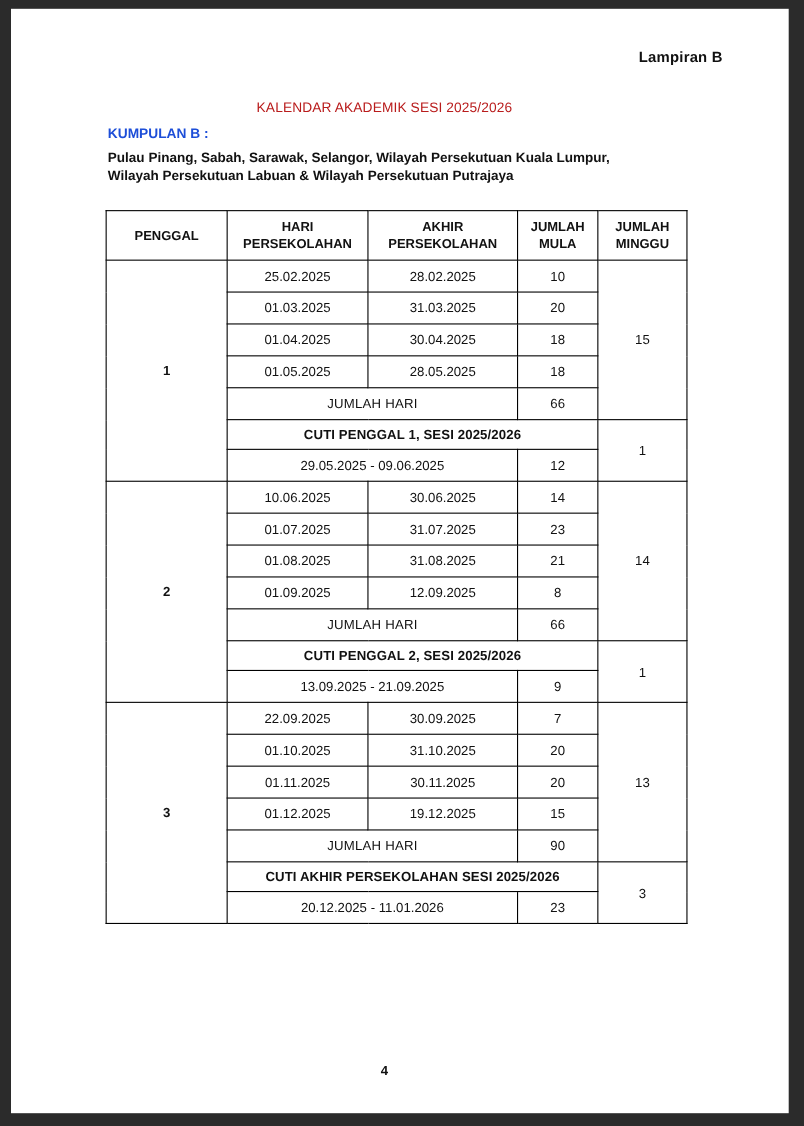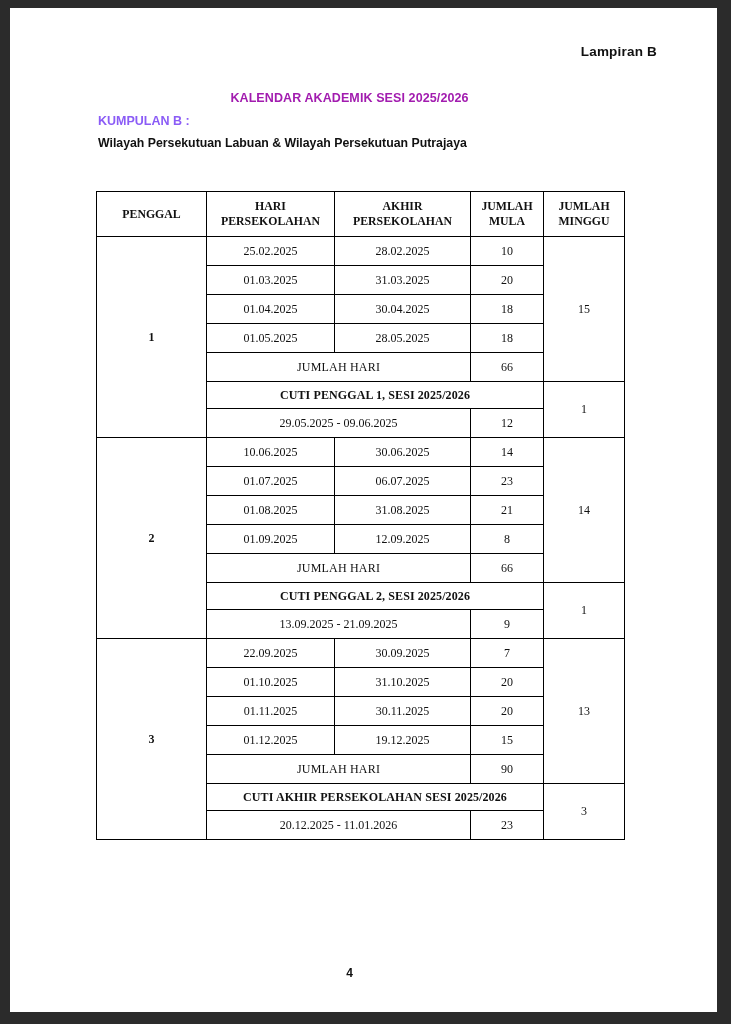--- a/index.html
+++ b/index.html
@@ -32,32 +32,32 @@
     letter-spacing: 0.2px;
     padding-left: 17px;
   }
   .doc-title {
     position: absolute;
     left: 0;
     right: 0;
     top: 83px;
     text-align: center;
     font-size: 12.5px;
-    font-weight: bold;
-    color: #a21caf;
+    font-weight: normal;
+    color: #b91c1c;
     letter-spacing: 0.1px;
     padding-right: 28px;
   }
   .kumpulan {
     position: absolute;
     left: 88px;
     top: 106px;
     font-size: 12.5px;
     font-weight: bold;
-    color: #8b5cf6;
+    color: #1d4ed8;
   }
   .schools {
     position: absolute;
     left: 88px;
     top: 127px;
     width: 530px;
     font-size: 12.3px;
     font-weight: bold;
     color: #111;
     line-height: 1.37;
@@ -67,21 +67,20 @@
   .schools .lastline {
     text-align: center;
   }
   table.cal {
     position: absolute;
     left: 86px;
     top: 183px;
     width: 528px;
     border-collapse: collapse;
     table-layout: fixed;
-    font-family: Liberation Serif, serif;
   }
   table.cal td, table.cal th {
     border: 1px solid #000;
     color: #111;
     text-align: center;
     vertical-align: middle;
     font-size: 12px;
     padding: 0;
   }
   table.cal th {
@@ -134,20 +133,21 @@
 
 <div id="page">
 
   <div class="lampiran">Lampiran B</div>
 
   <div class="doc-title">KALENDAR AKADEMIK SESI 2025/2026</div>
 
   <div class="kumpulan">KUMPULAN B :</div>
 
   <div class="schools">
+    <div>Pulau Pinang, Sabah, Sarawak, Selangor, Wilayah Persekutuan Kuala Lumpur,</div>
     <div class="lastline">Wilayah Persekutuan Labuan &amp; Wilayah Persekutuan Putrajaya</div>
   </div>
 
   <table class="cal">
     <colgroup>
       <col style="width:110px">
       <col style="width:128px">
       <col style="width:136px">
       <col style="width:73px">
       <col style="width:81px">
@@ -210,21 +210,21 @@
         </tr>
         <tr>
           <td class="penggal-no" rowspan="7">2</td>
           <td class="date">10.06.2025</td>
           <td class="date">30.06.2025</td>
           <td class="num">14</td>
           <td class="minggu" rowspan="5">14</td>
         </tr>
         <tr>
           <td class="date">01.07.2025</td>
-          <td class="date">06.07.2025</td>
+          <td class="date">31.07.2025</td>
           <td class="num">23</td>
         </tr>
         <tr>
           <td class="date">01.08.2025</td>
           <td class="date">31.08.2025</td>
           <td class="num">21</td>
         </tr>
         <tr>
           <td class="date">01.09.2025</td>
           <td class="date">12.09.2025</td>

